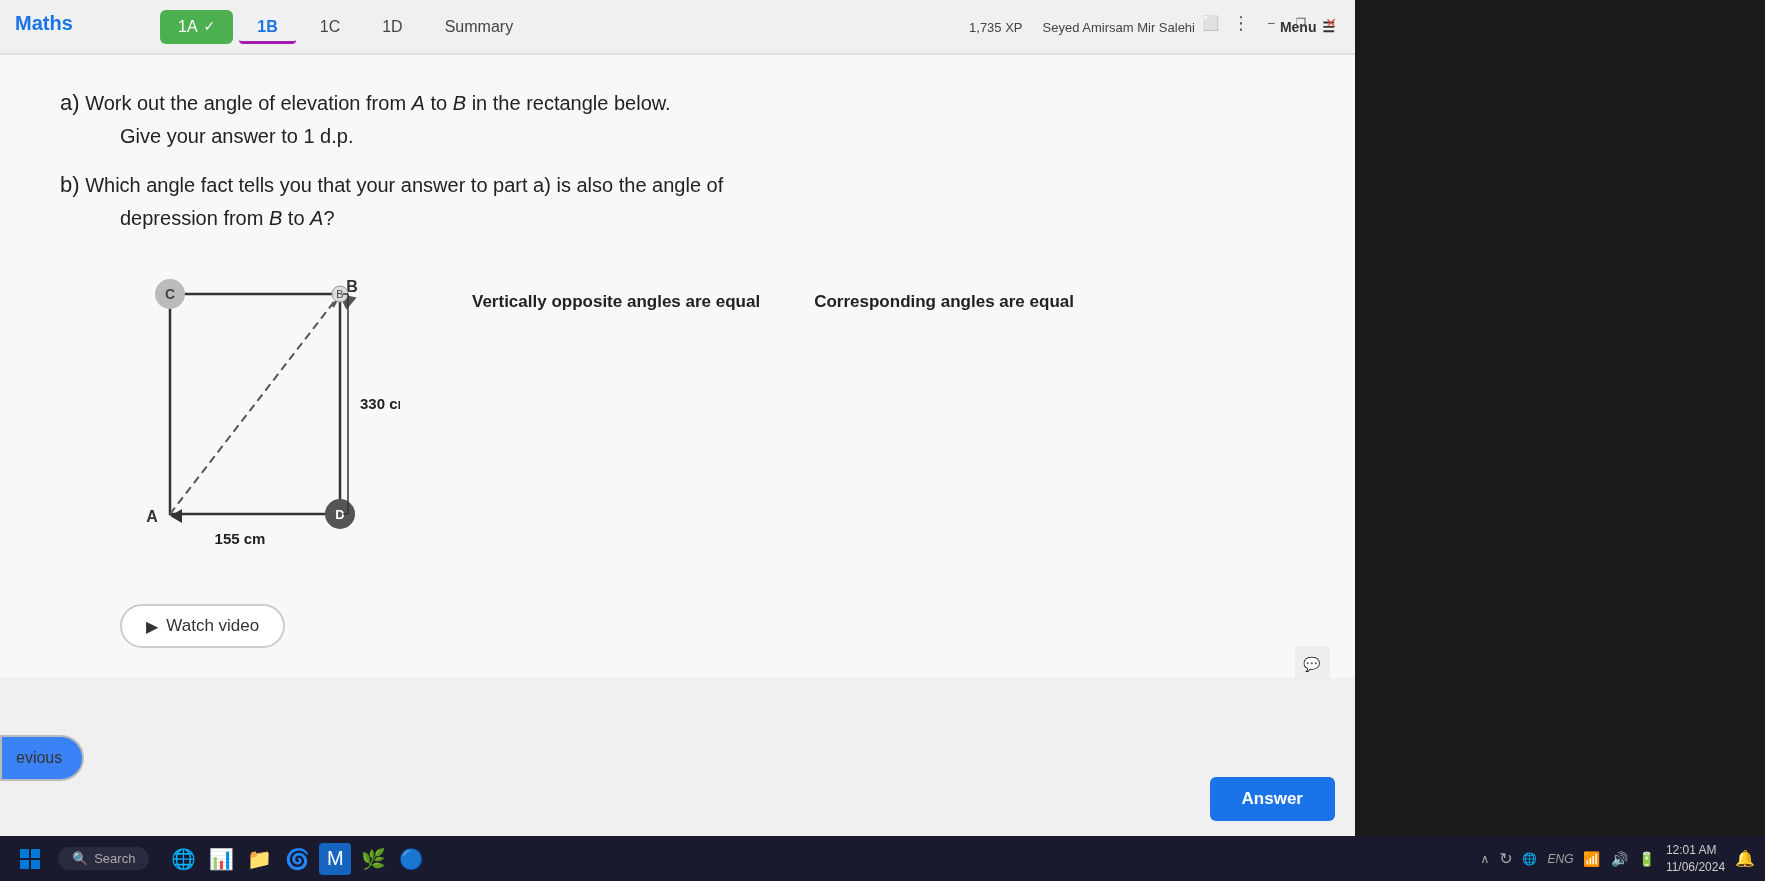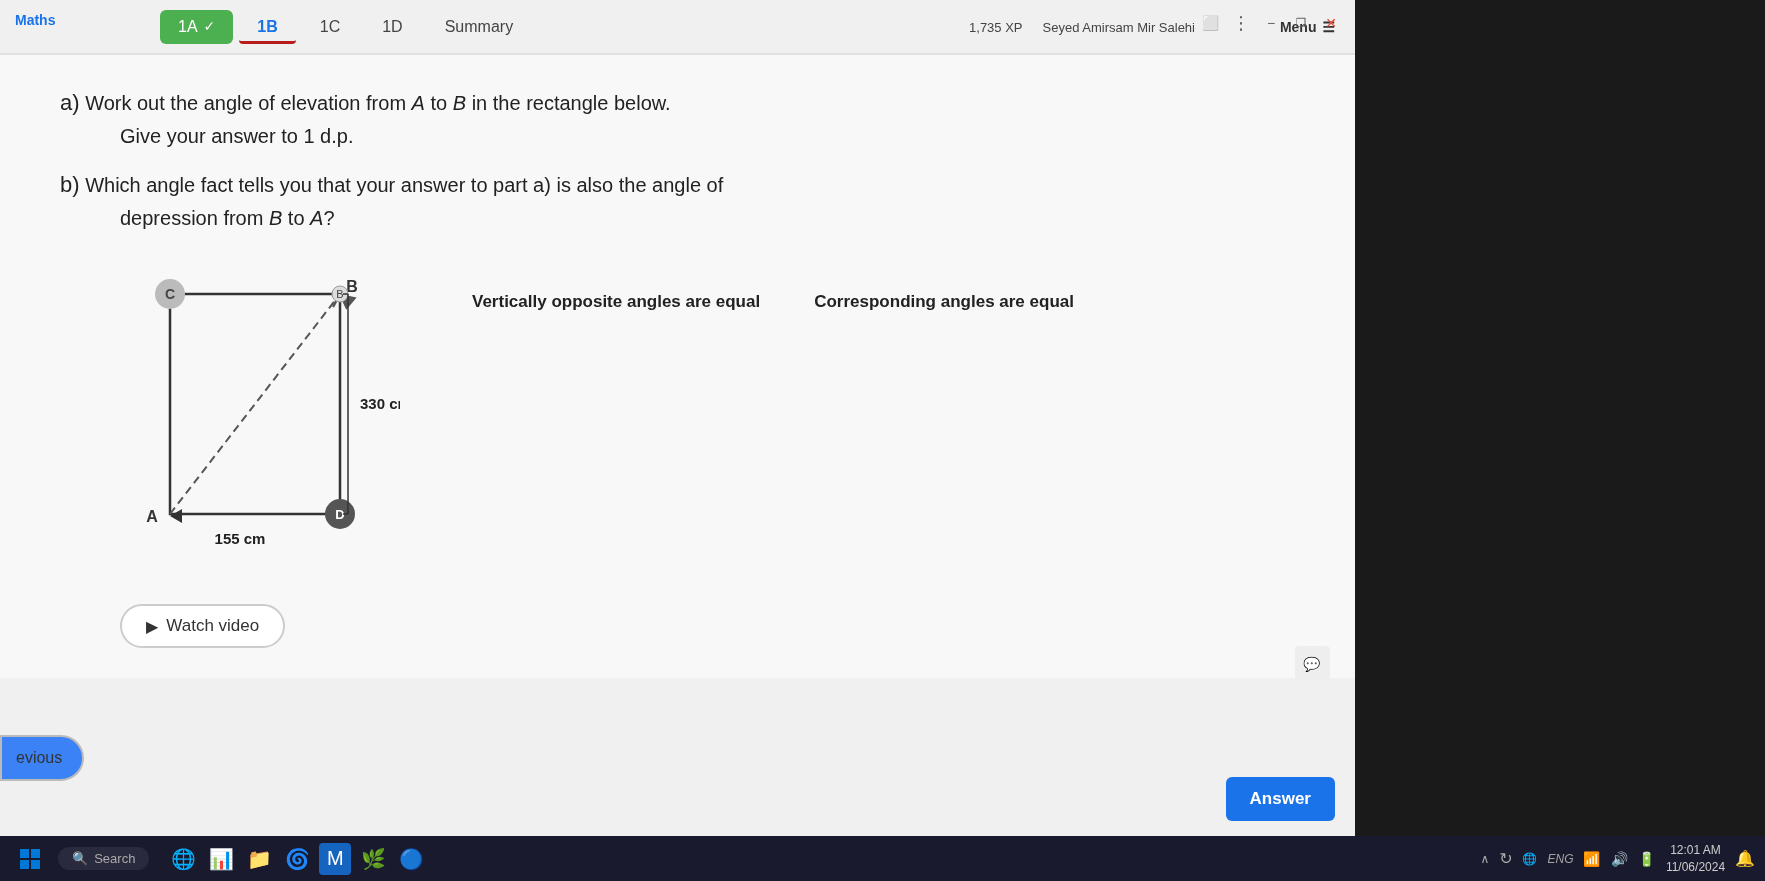--- a/index.html
+++ b/index.html
@@ -96,21 +96,21 @@
       background: #4caf50;
       color: white;
       border-radius: 6px;
       padding: 8px 18px;
       display: flex;
       align-items: flex-start;
       gap: 6px;
     }
 
     .tab.active-underline {
-      border-bottom: 3px solid #b91c1c;
+      border-bottom: 3px solid #a21caf;
       color: #1a73e8;
       font-weight: bold;
     }
 
     .tab.summary {
       color: #444;
     }
 
     
     .content-area {
@@ -179,21 +179,21 @@
 
     
     .answer-btn {
       position: absolute;
       bottom: 60px;
       right: 20px;
       background: #1a73e8;
       color: white;
       border: none;
       border-radius: 6px;
-      padding: 12px 24px;
+      padding: 12px 32px;
       font-size: 17px;
       cursor: pointer;
       font-weight: bold;
     }
 
     
     .diagram-svg {
       width: 280px;
       height: 320px;
     }
@@ -252,42 +252,42 @@
     .taskbar-right {
       margin-left: auto;
       display: flex;
       align-items: center;
       gap: 10px;
       color: #ccc;
       font-size: 12px;
     }
 
     .taskbar-time {
-      text-align: center;
+      text-align: left;
       line-height: 1.4;
       color: #ccc;
       font-size: 12px;
     }
 
     
     .right-panel {
       position: absolute;
       right: 0;
       top: 0;
       width: 410px;
       height: 881px;
       background: #1a1a1a;
     }
 
     
     .logo-area {
       position: absolute;
       left: 15px;
       top: 12px;
-      font-size: 14px;
+      font-size: 20px;
       font-weight: bold;
       color: #1a73e8;
     }
 
     .feedback-icon {
       position: absolute;
       right: 25px;
       bottom: 200px;
       width: 35px;
       height: 35px;

